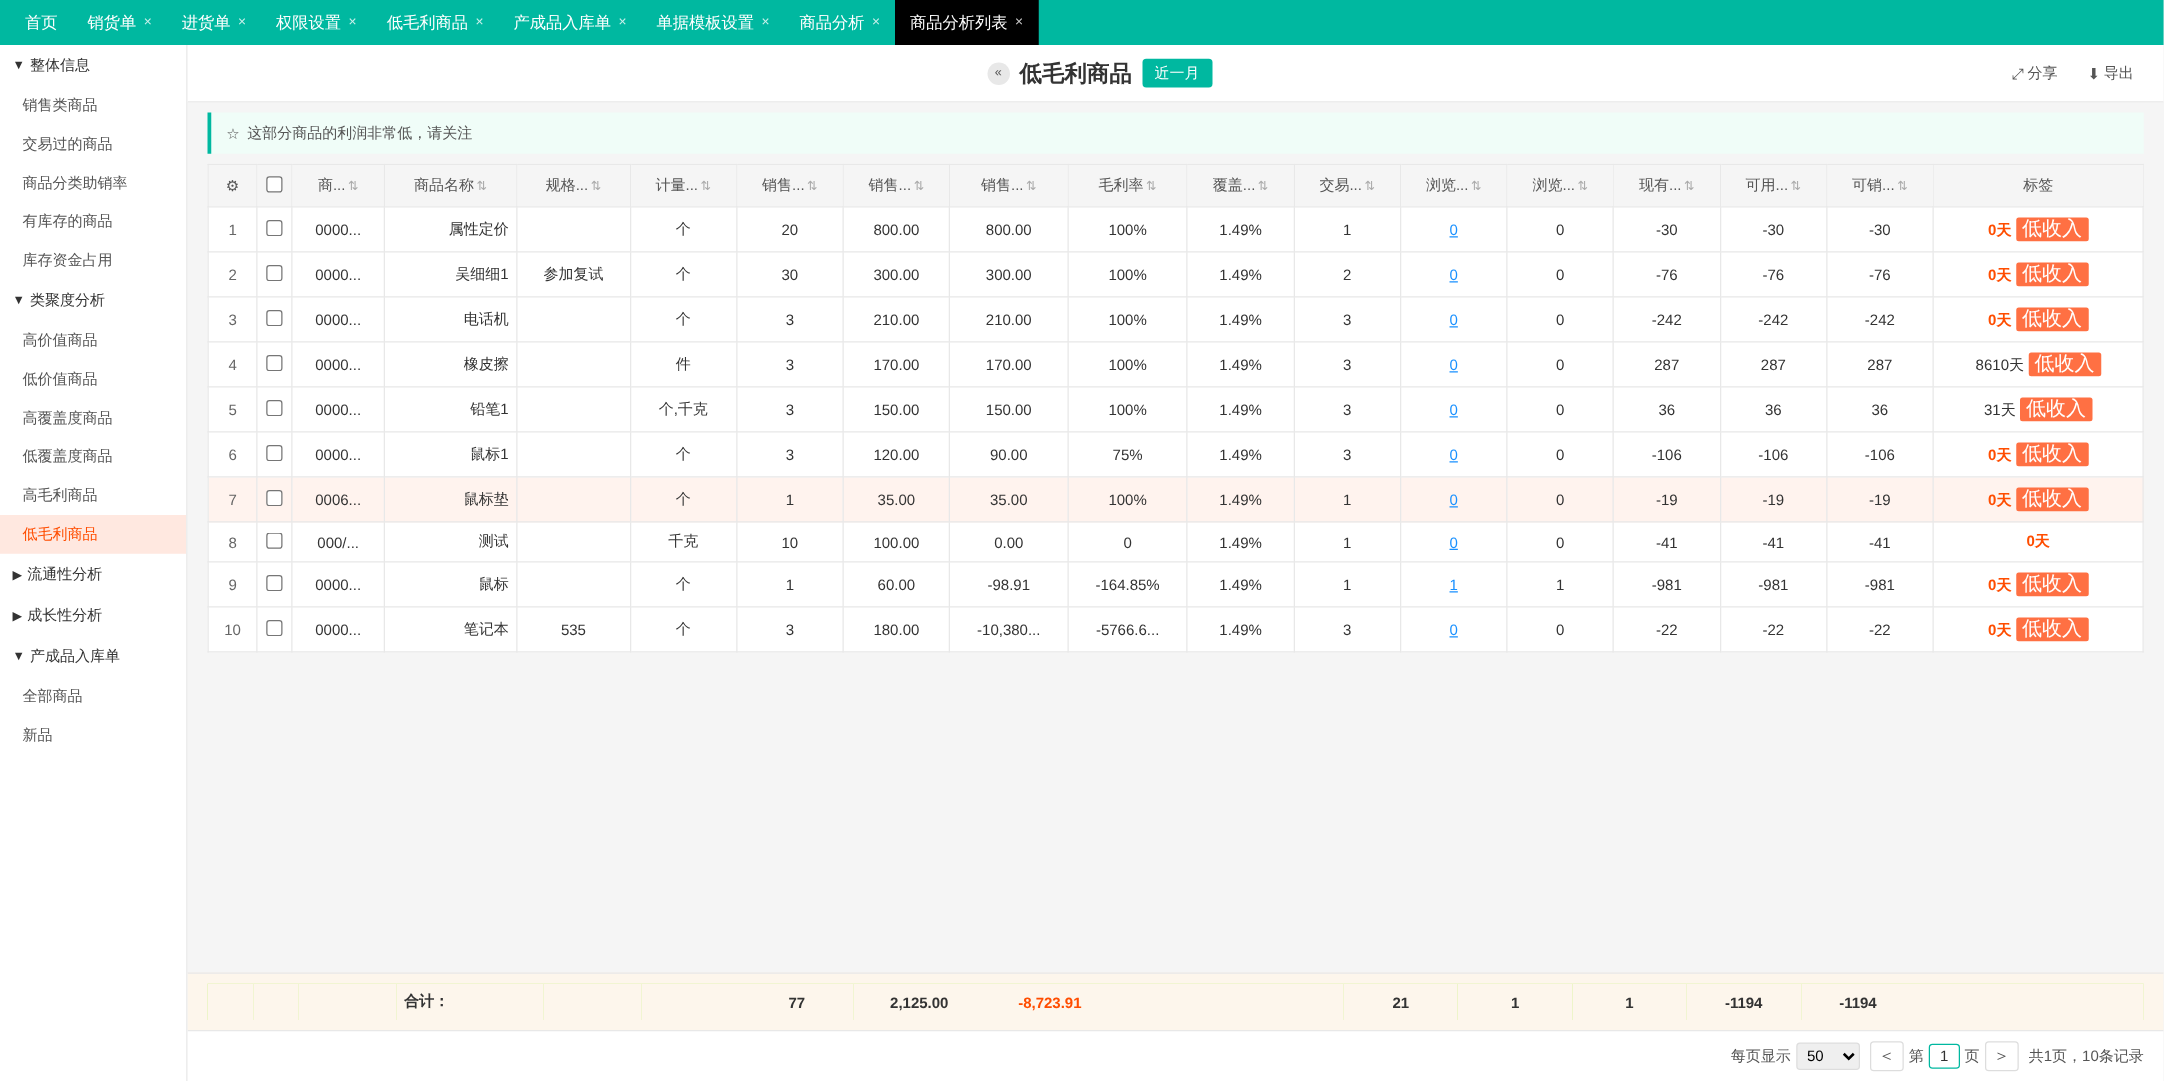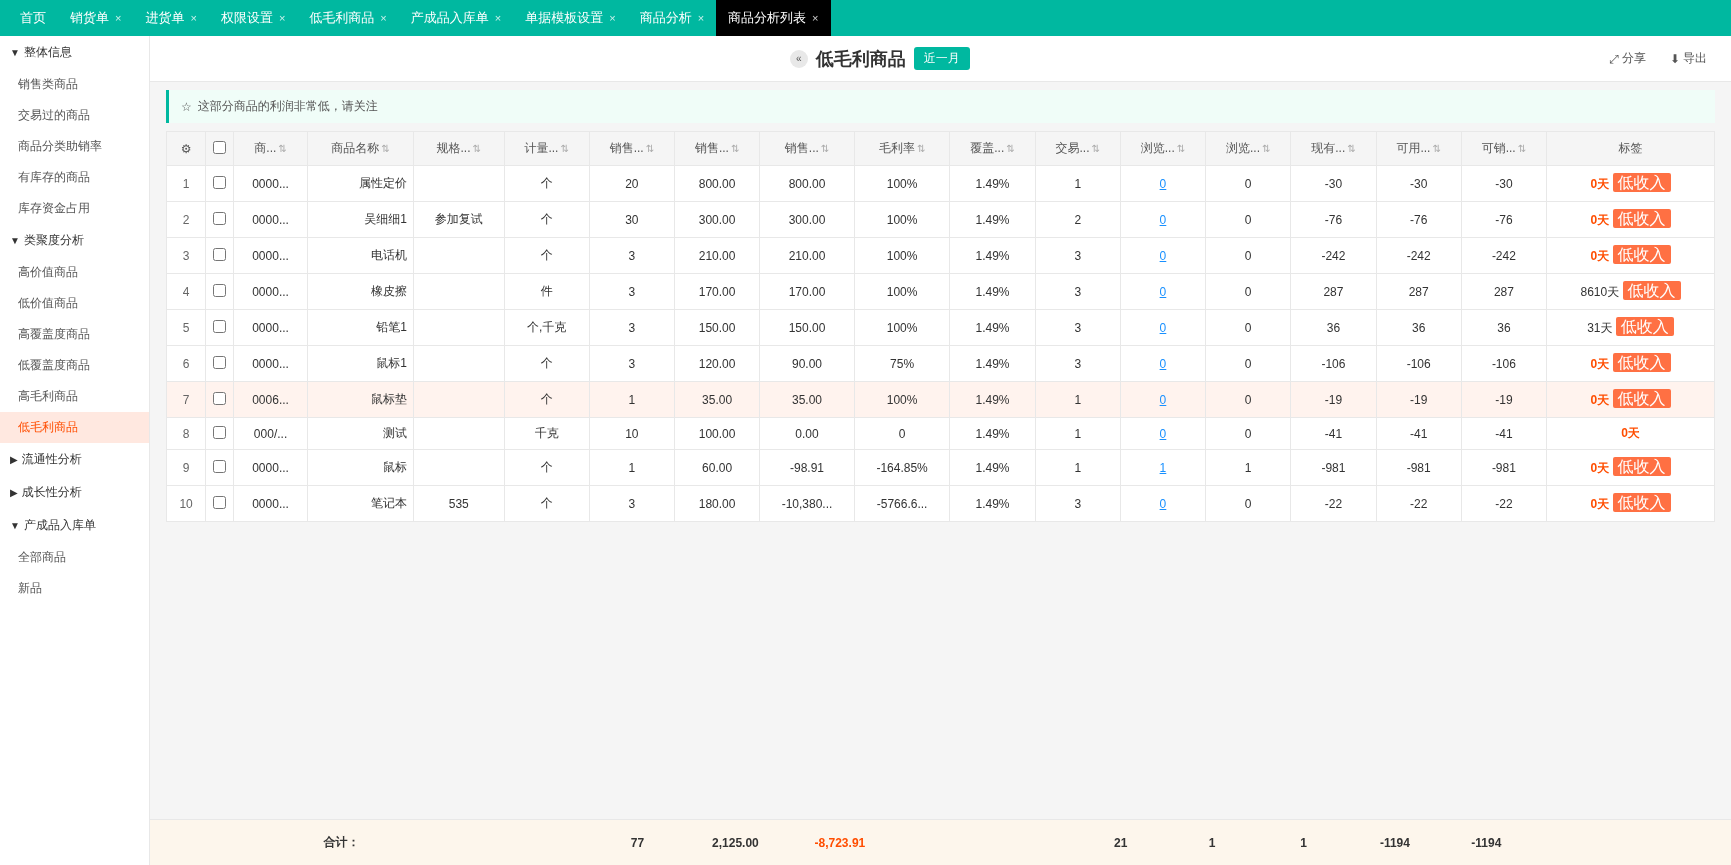--- a/index.html
+++ b/index.html
@@ -432,14 +432,32 @@
           <td style="width:70px; font-weight:bold;">1</td>
           <td style="width:70px; font-weight:bold;">-1194</td>
           <td style="width:70px; font-weight:bold;">-1194</td>
           <td style="width:70px"></td>
           <td style="width:70px"></td>
         </tr>
       </tbody>
         </table>
     </div>
 
+    <div class="pagination">
+      <div class="per-page">
+        <span>每页显示</span>
+        <select>
+          <option>50</option>
+          <option>100</option>
+          <option>200</option>
+        </select>
+      </div>
+      <div class="page-nav">
+        <button>＜</button>
+        <span>第</span>
+        <span class="page-num">1</span>
+        <span>页</span>
+        <button>＞</button>
+      </div>
+      <span class="total-info">共1页，10条记录</span>
+    </div>
   </main>
 </div>
 
 </body></html>

